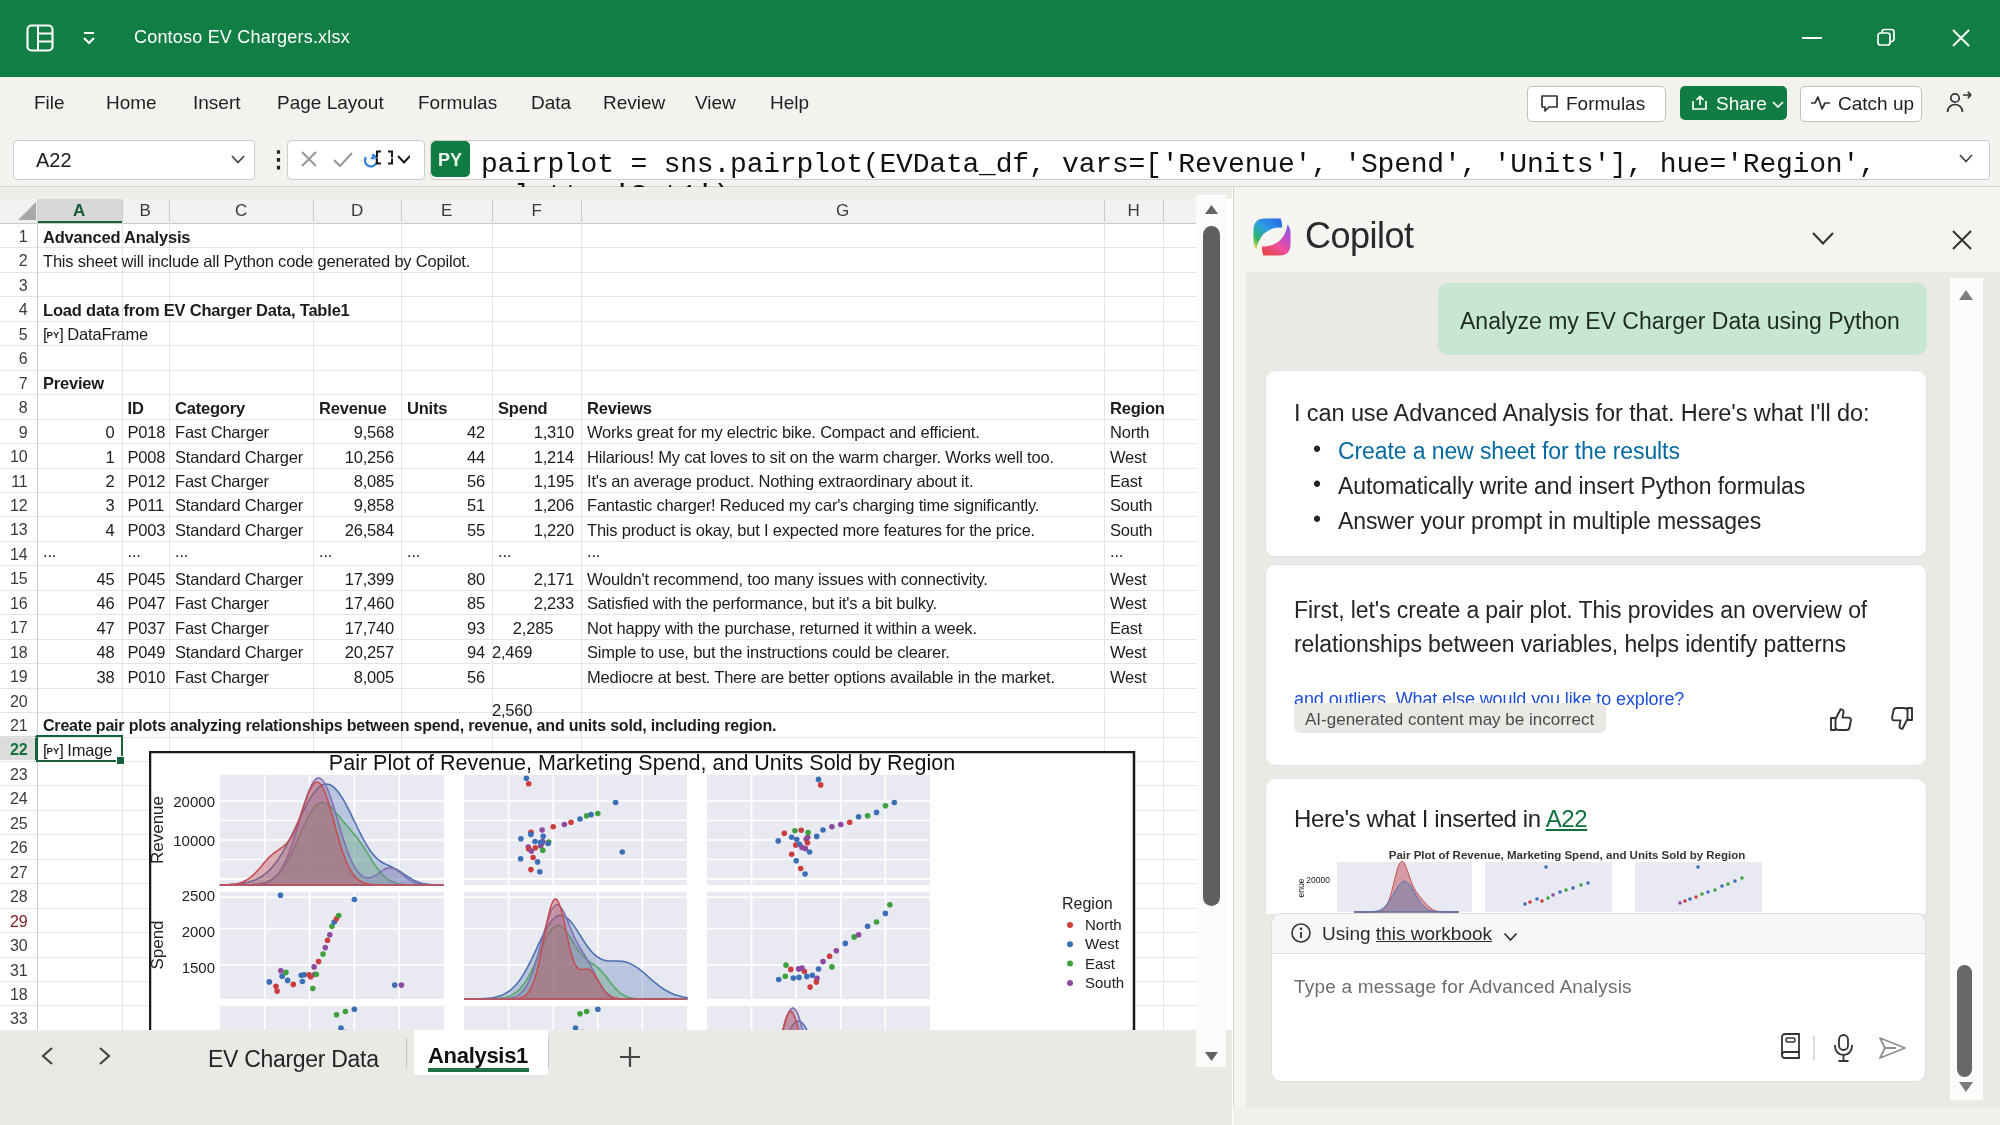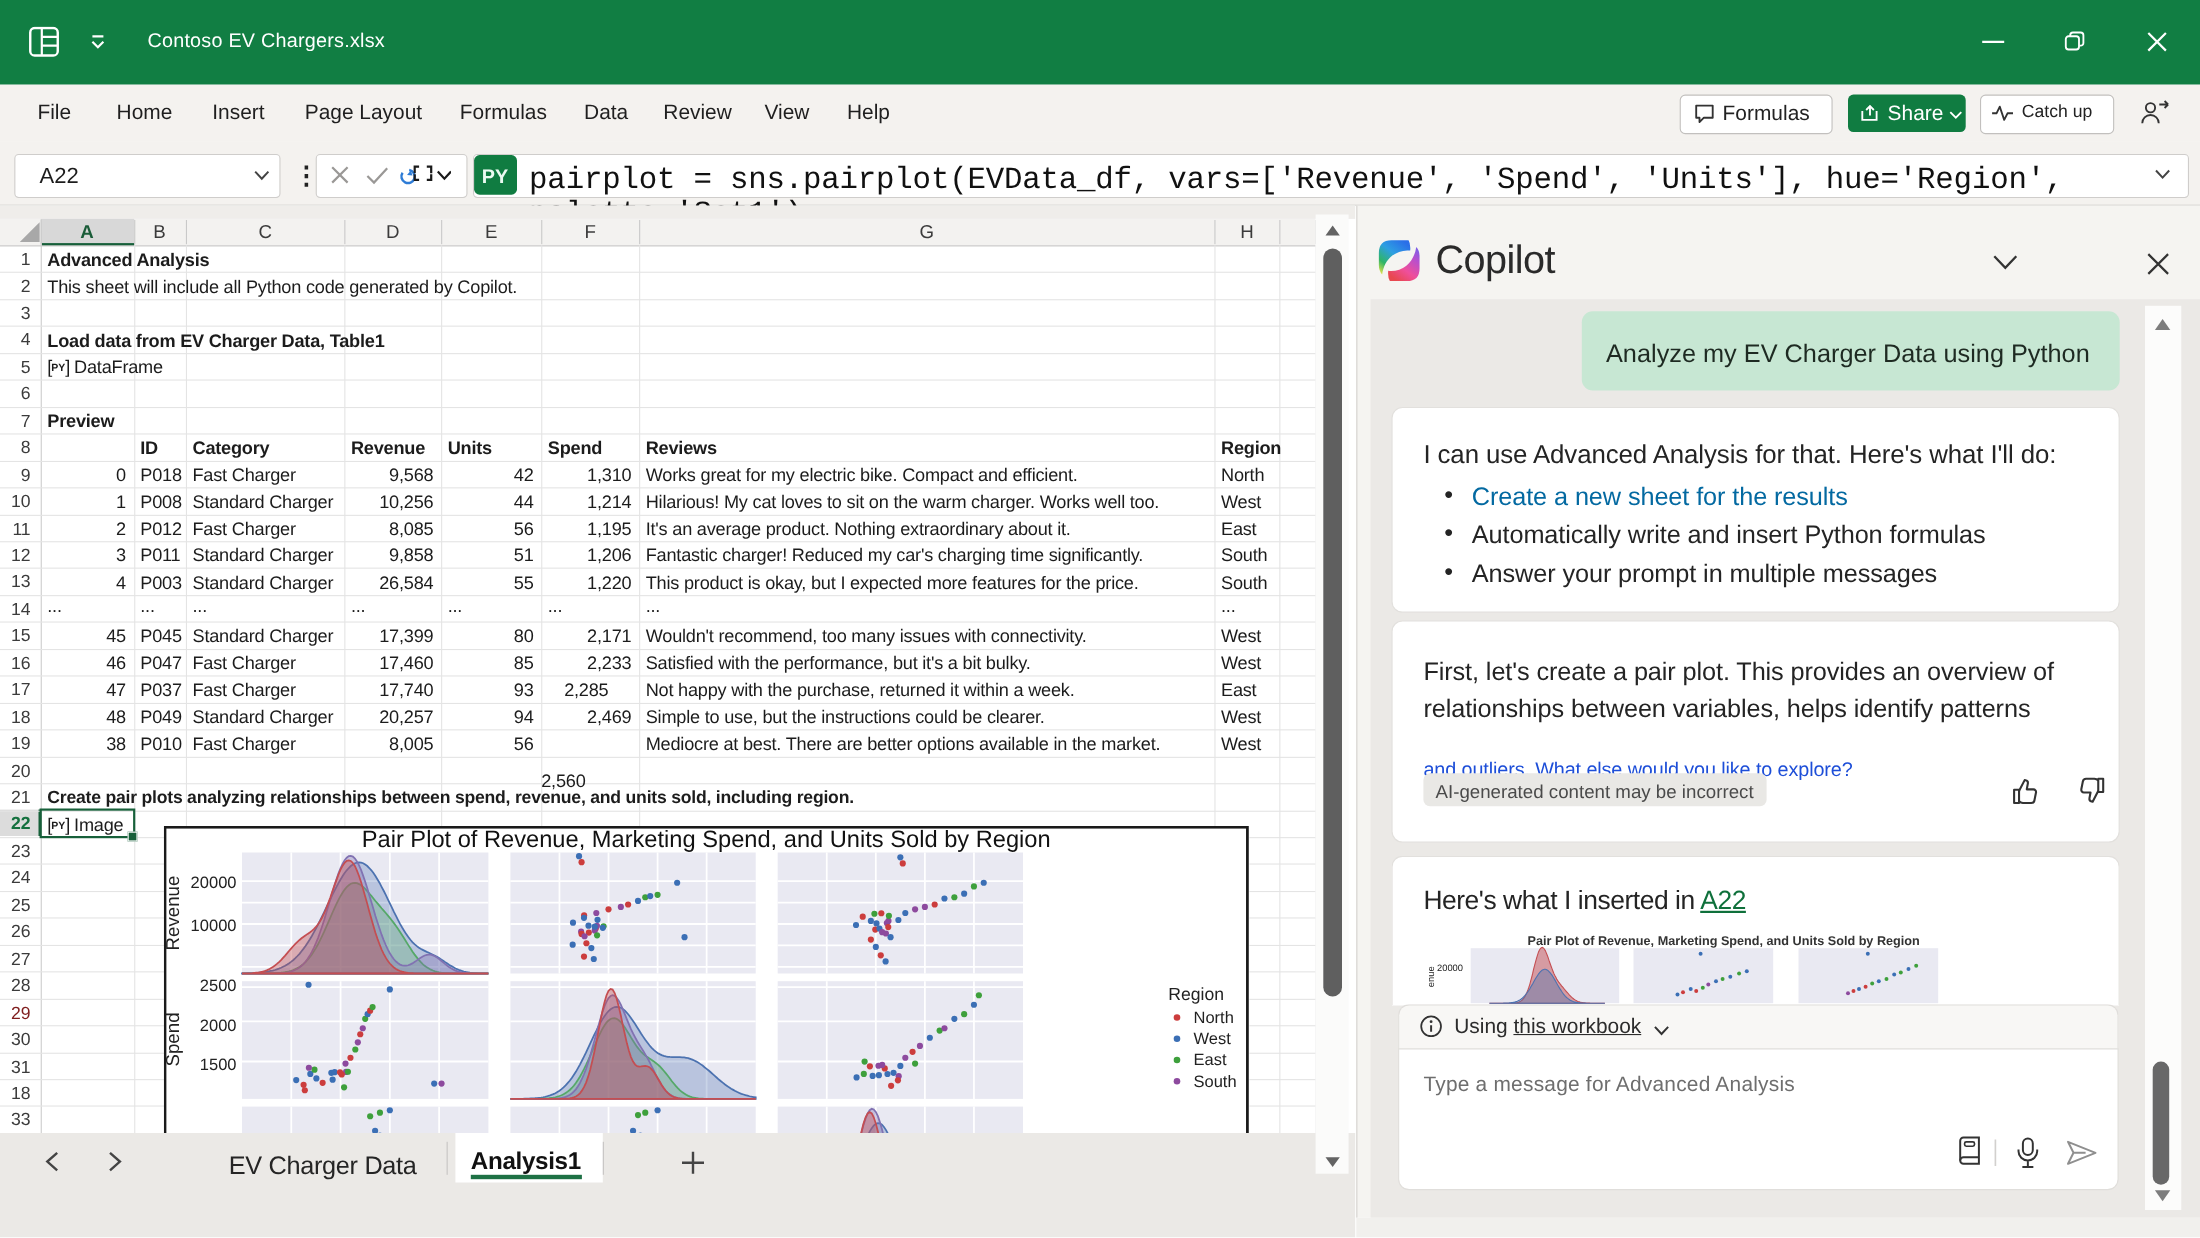--- a/index.html
+++ b/index.html
@@ -49,21 +49,21 @@
 <path d="M6.5 7 L10 3.5 L13.5 7 M10 3.5 V 12" fill="none" stroke="#fff" stroke-width="1.7" fill-rule="evenodd"></path>
 </svg>
 <div class="ab" style="left:1716px;top:93px;font-size:19px;color:#fff">Share</div>
 <svg class="ab" style="left:1771px;top:100px" width="14" height="10" viewBox="0 0 14 10">
     <path d="M2 2 L7 7 L12 2" fill="none" stroke="#fff" stroke-width="1.7"></path>
   </svg>
 <div class="ab" style="left:1800px;top:86px;width:120px;height:34px;background:#fff;border:1px solid #c2c0be;border-radius:5px"></div>
 <svg class="ab" style="left:1810px;top:95px" width="22" height="16" viewBox="0 0 22 16">
 <path d="M1 8 h4 l3 -6 l4 12 l3 -6 h5" fill="none" stroke="#333" stroke-width="1.7" stroke-linejoin="round"></path>
 </svg>
-<div class="ab" style="left:1838px;top:93px;font-size:16px;color:#222">Catch up</div>
+<div class="ab" style="left:1838px;top:93px;font-size:19px;color:#222">Catch up</div>
 <svg class="ab" style="left:1944px;top:90px" width="30" height="26" viewBox="0 0 30 26">
 <circle cx="11" cy="8" r="4.2" fill="none" stroke="#333" stroke-width="1.7"></circle>
 <path d="M3.5 22 a7.5 7.5 0 0 1 15 0" fill="none" stroke="#333" stroke-width="1.7"></path>
 <path d="M19 5 h8 m0 0 l-3.2 -3.2 m3.2 3.2 l-3.2 3.2" fill="none" stroke="#333" stroke-width="1.7"></path>
 </svg>
 <div class="ab" style="left:0;top:129px;width:2000px;height:57px;background:#f4f2ef;border-bottom:1px solid #d6d4d1"></div>
 <div class="ab" style="left:13px;top:140px;width:240px;height:38px;background:#fff;border:1px solid #cfcdcb;border-radius:4px"></div>
 <div class="ab" style="left:36px;top:149px;font-size:20px;color:#1c1c1c">A22</div>
 <svg class="ab" style="left:230px;top:154px" width="16" height="11" viewBox="0 0 16 11">
     <path d="M2 2 L8 8.5 L14 2" fill="none" stroke="#444" stroke-width="1.8"></path>
@@ -262,21 +262,21 @@
 <div class="cell " style="left:313.0px;top:619.7px;width:81.0px;text-align:right;font-size:16.5px">17,740</div>
 <div class="cell " style="left:401.0px;top:619.7px;width:84.0px;text-align:right;font-size:16.5px">93</div>
 <div class="cell " style="left:492.0px;top:619.7px;width:82.0px;text-align:center;font-size:16.5px">2,285</div>
 <div class="cell " style="left:587.0px;top:619.7px;font-size:16.5px">Not happy with the purchase, returned it within a week.</div>
 <div class="cell " style="left:1110.0px;top:619.7px;font-size:16.5px">East</div>
 <div class="cell " style="left:37.0px;top:644.1px;width:77.5px;text-align:right;font-size:16.5px">48</div>
 <div class="cell " style="left:127.5px;top:644.1px;font-size:16.5px">P049</div>
 <div class="cell " style="left:175.0px;top:644.1px;font-size:16.5px">Standard Charger</div>
 <div class="cell " style="left:313.0px;top:644.1px;width:81.0px;text-align:right;font-size:16.5px">20,257</div>
 <div class="cell " style="left:401.0px;top:644.1px;width:84.0px;text-align:right;font-size:16.5px">94</div>
-<div class="cell " style="left:492.0px;top:644.1px;width:82.0px;text-align:right;font-size:16.5px">2,469</div>
+<div class="cell " style="left:492.0px;top:644.1px;width:82.0px;font-size:16.5px">2,469</div>
 <div class="cell " style="left:587.0px;top:644.1px;font-size:16.5px">Simple to use, but the instructions could be clearer.</div>
 <div class="cell " style="left:1110.0px;top:644.1px;font-size:16.5px">West</div>
 <div class="cell " style="left:37.0px;top:668.6px;width:77.5px;text-align:right;font-size:16.5px">38</div>
 <div class="cell " style="left:127.5px;top:668.6px;font-size:16.5px">P010</div>
 <div class="cell " style="left:175.0px;top:668.6px;font-size:16.5px">Fast Charger</div>
 <div class="cell " style="left:313.0px;top:668.6px;width:81.0px;text-align:right;font-size:16.5px">8,005</div>
 <div class="cell " style="left:401.0px;top:668.6px;width:84.0px;text-align:right;font-size:16.5px">56</div>
 <div class="cell " style="left:492.0px;top:702px;width:82.0px;text-align:left;font-size:16.5px">2,560</div>
 <div class="cell " style="left:587.0px;top:668.6px;font-size:16.5px">Mediocre at best. There are better options available in the market.</div>
 <div class="cell " style="left:1110.0px;top:668.6px;font-size:16.5px">West</div>

